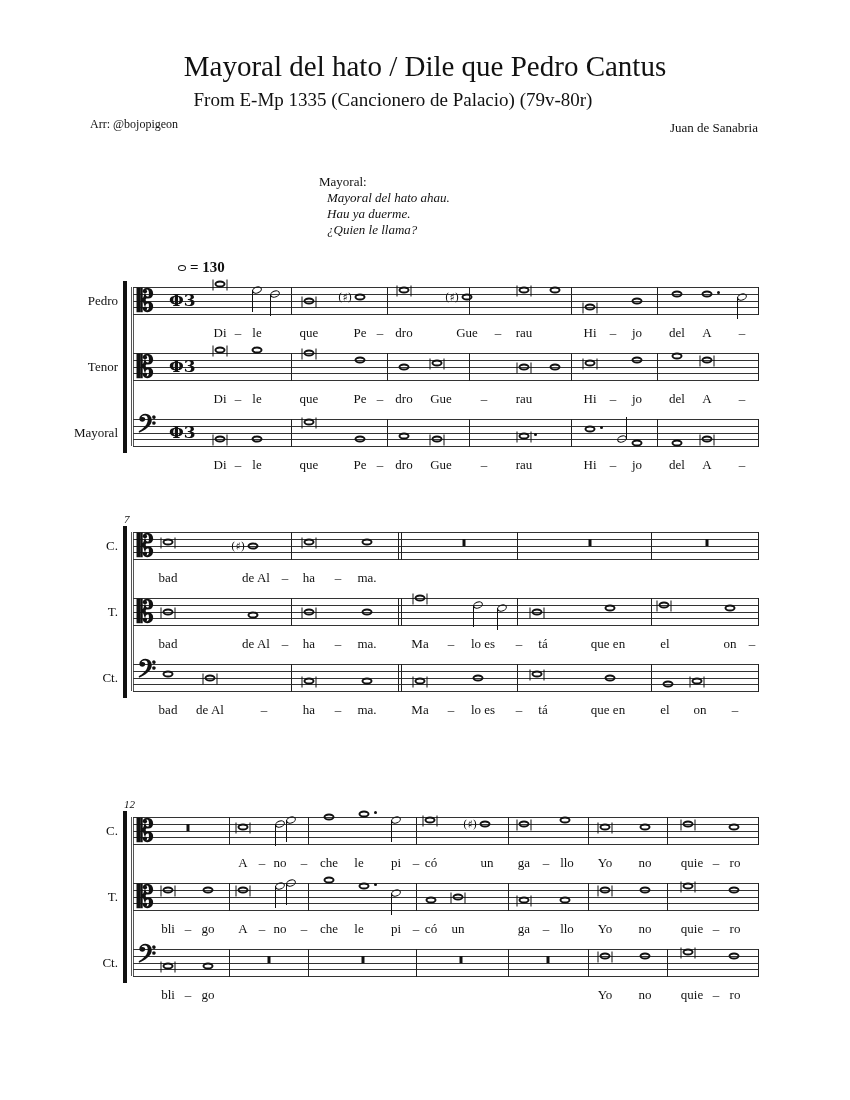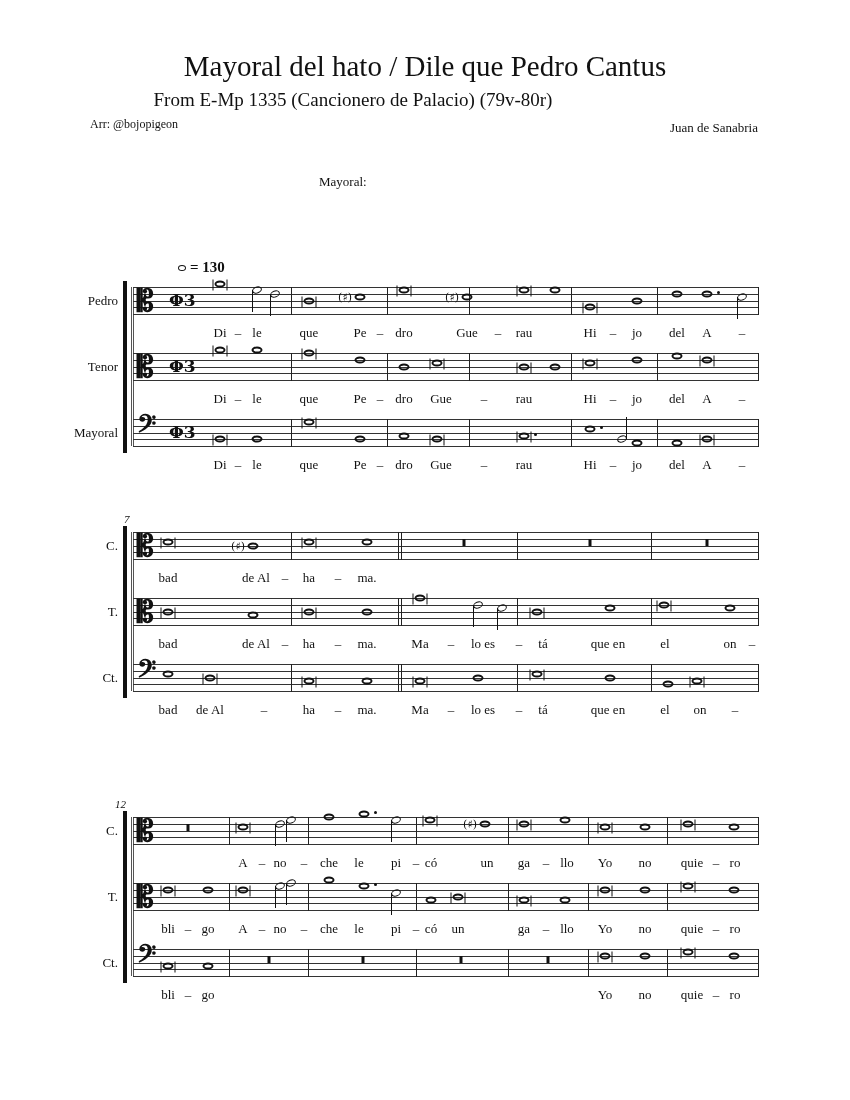--- a/index.html
+++ b/index.html
@@ -1,19 +1,19 @@
 <!DOCTYPE html>
 <html><head>
 <meta charset="utf-8">
 <style>
   html,body{margin:0;padding:0;background:#fff;}
   body{width:850px;height:1100px;position:relative;overflow:hidden;font-family:"DejaVu Serif","Liberation Serif",serif;color:#111;}
   .abs{position:absolute;}
   .title{left:0;width:850px;top:50px;text-align:center;font-size:29px;font-family:"Liberation Serif","DejaVu Serif",serif;}
-  .subtitle{left:0;width:706px;top:89px;text-align:center;font-size:19px;font-family:"Liberation Serif","DejaVu Serif",serif;}
+  .subtitle{left:0;width:706px;top:89px;text-align:center;font-size:19px;font-family:"Liberation Serif","DejaVu Serif",serif;padding-left:40px;}
   .arr{left:90px;top:117px;font-size:12px;font-family:"Liberation Serif",serif;}
   .composer{right:92px;top:120px;font-size:13px;font-family:"Liberation Serif",serif;}
   .spoken{left:319px;top:174px;font-size:13px;font-family:"Liberation Serif",serif;line-height:16px;}
   .spoken .lines{font-style:italic;padding-left:8px;}
   .tempo{left:178px;top:259px;font-size:15px;font-weight:bold;font-family:"Liberation Serif",serif;}
   .tempo .nh{display:inline-block;width:6px;height:4px;border:1px solid #111;border-radius:50%;margin-right:4px;vertical-align:1px;}
   .sysnum{font-size:11px;font-style:italic;font-family:"Liberation Serif",serif;}
   .staff{position:absolute;height:28px;}
   .staff .ln{position:absolute;left:0;right:0;height:1px;background:#333;}
   .barline{position:absolute;top:0;width:1px;height:28px;background:#222;}
@@ -37,20 +37,25 @@
 </head>
 <body>
 
 <div class="abs title">Mayoral del hato / Dile que Pedro Cantus</div>
 <div class="abs subtitle">From E-Mp 1335 (Cancionero de Palacio) (79v-80r)</div>
 <div class="abs arr">Arr: @bojopigeon</div>
 <div class="abs composer">Juan de Sanabria</div>
 
 <div class="abs spoken">
   <div>Mayoral:</div>
+  <div class="lines">
+    <div>Mayoral del hato ahau.</div>
+    <div>Hau ya duerme.</div>
+    <div>¿Quien le llama?</div>
+  </div>
 </div>
 
 <div class="abs tempo">
   <span class="nh"></span><span>= 130</span>
 </div>
 
 <div id="score">
     <div class="bracket" style="left: 123px; top: 281px; height: 172px;"></div>
     <div class="brline" style="left: 131px; top: 287px; height: 159px;"></div>
     <div class="brline" style="left: 133px; top: 287px; height: 159px;"></div>
@@ -303,21 +308,21 @@
     <div class="lyric" style="left: 367px; top: 702px;">ma.</div>
     <div class="lyric" style="left: 420px; top: 702px;">Ma</div>
     <div class="lyric" style="left: 451px; top: 702px;">–</div>
     <div class="lyric" style="left: 483px; top: 702px;">lo es</div>
     <div class="lyric" style="left: 519px; top: 702px;">–</div>
     <div class="lyric" style="left: 543px; top: 702px;">tá</div>
     <div class="lyric" style="left: 608px; top: 702px;">que en</div>
     <div class="lyric" style="left: 665px; top: 702px;">el</div>
     <div class="lyric" style="left: 700px; top: 702px;">on</div>
     <div class="lyric" style="left: 735px; top: 702px;">–</div>
-    <div class="abs sysnum" style="left: 115px; top: 798px;">12</div>
+    <div class="abs sysnum" style="left: 124px; top: 798px;">12</div>
     <div class="bracket" style="left: 123px; top: 811px; height: 172px;"></div>
     <div class="brline" style="left: 131px; top: 817px; height: 159px;"></div>
     <div class="brline" style="left: 133px; top: 817px; height: 159px;"></div>
     <div class="staff" style="left: 133px; width: 625px; top: 817px;">
       <div class="ln" style="top: 0px;"></div>
       <div class="ln" style="top: 6.75px;"></div>
       <div class="ln" style="top: 13.5px;"></div>
       <div class="ln" style="top: 20.25px;"></div>
       <div class="ln" style="top: 27px;"></div>
       <div class="barline" style="left: 96px;"></div>

